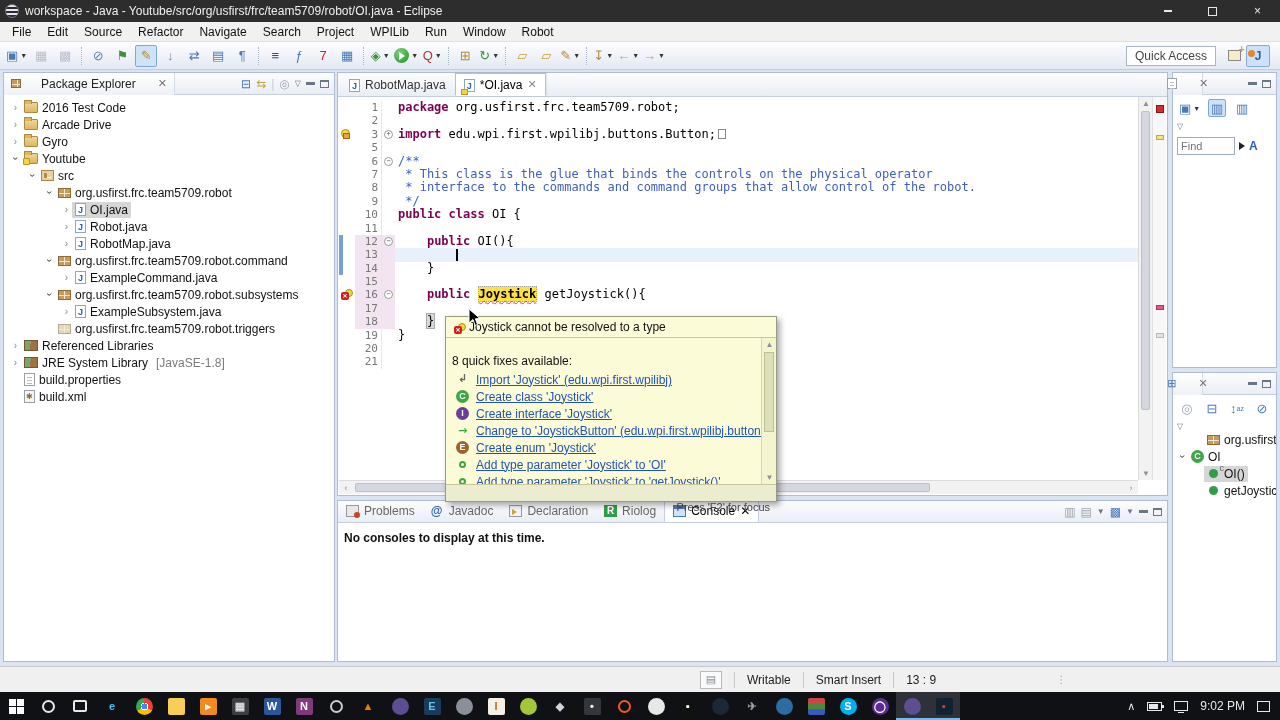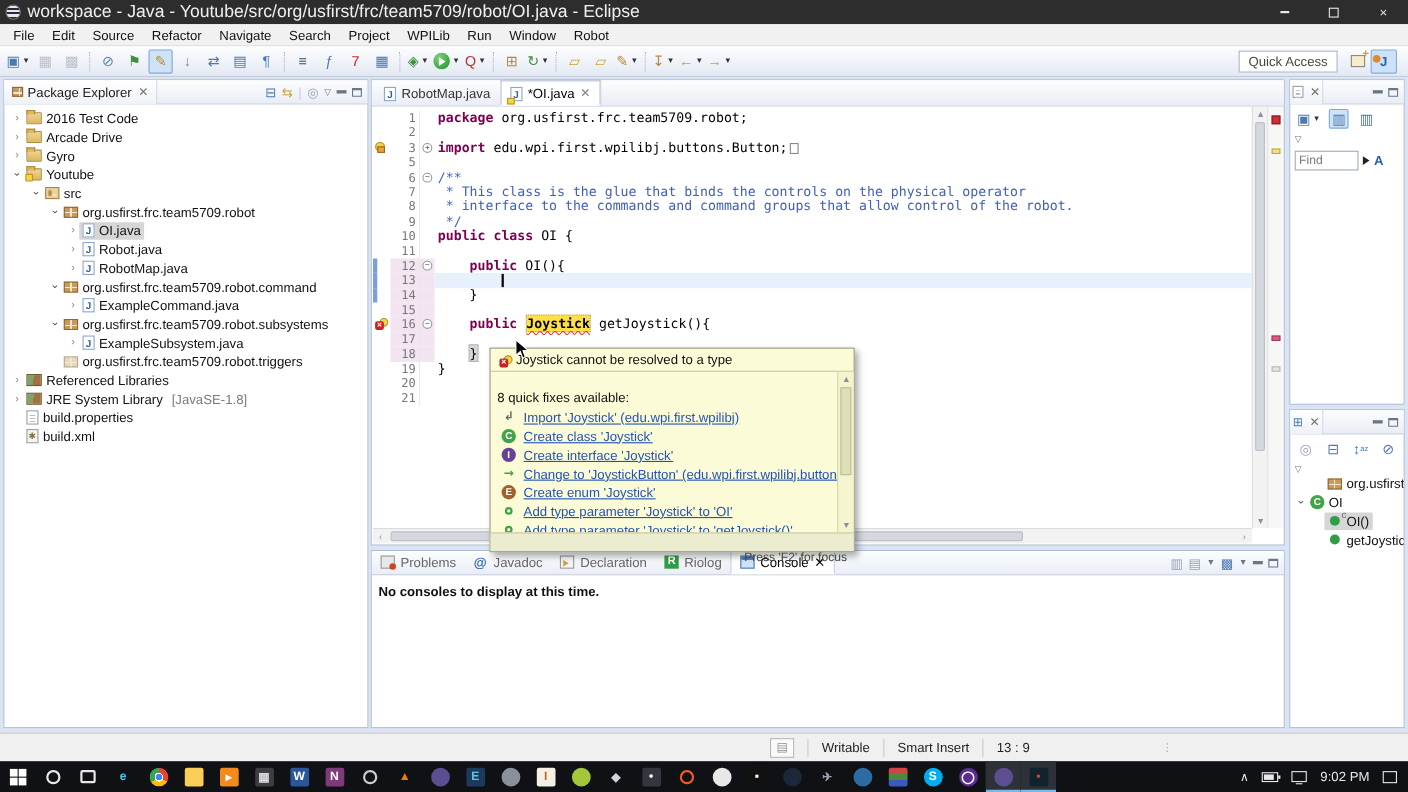--- a/index.html
+++ b/index.html
@@ -3,21 +3,21 @@
 <meta charset="utf-8">
 <style>
   * { margin:0; padding:0; box-sizing:border-box; cursor:default; }
   html,body { width:1280px; height:720px; overflow:hidden; font-family:"Liberation Sans",sans-serif; }
   body { background:#dbe4f2; position:relative; font-size:12px; color:#1a1a1a; }
 
   
   #titlebar { position:absolute; left:0; top:0; width:1280px; height:22px; background:#2d2d2d; display:flex; align-items:center; color:#fff; }
   #app-icon { width:14px; height:14px; border-radius:50%; background:#3b3756; margin:0 6px 0 5px;
               background:repeating-linear-gradient(#e8e8e8 0 2px,#2a2640 2px 4px); border:1px solid #777; flex:none; }
-  #title-text { font-size:16px; color:#f0f0f0; white-space:nowrap; }
+  #title-text { font-size:12px; color:#f0f0f0; white-space:nowrap; }
   #win-controls { margin-left:auto; display:flex; height:100%; }
   .winbtn { width:45px; height:100%; display:flex; align-items:center; justify-content:center; color:#e8e8e8; font-size:12px; }
   .winbtn .r1 { width:9px; height:9px; border:1px solid #e8e8e8; display:block; }
   .winbtn .r2 { width:8px; height:2px; background:#e8e8e8; display:block; }
 
   
   #menubar { position:absolute; left:0; top:22px; width:1280px; height:20px; background:#f1f1f1; border-bottom:1px solid #e0e0e0; display:flex; align-items:center; padding-left:4px; }
   .menu-item { padding:2px 8px; color:#111; }
 
   
@@ -34,21 +34,21 @@
   .persp-btn { width:24px; height:22px; display:flex; align-items:center; justify-content:center; border:1px solid transparent; border-radius:2px; font-weight:bold; }
   .persp-btn.pressed { background:#cde2f8; border-color:#86abd9; }
   .jpersp { color:#2b5fb0; font-size:12px; position:relative; }
   .jpersp::before { content:""; position:absolute; left:-7px; top:1px; width:7px; height:7px; border-radius:50%; background:#e08a2e; }
   .opersp { width:13px; height:11px; border:1px solid #888; position:relative; background:#f6edc8; }
   .opersp::after { content:"+"; position:absolute; right:-5px; top:-7px; color:#caa23e; font-weight:bold; font-size:10px; }
 
   
   .panel { position:absolute; background:#fff; border:1px solid #aebcd4; }
   .view-tabbar { height:22px; background:linear-gradient(#fcfdfe,#e9edf5); border-bottom:1px solid #c5cedd; display:flex; align-items:center; }
-  .view-tab { height:22px; display:flex; align-items:center; gap:4px; padding:0 7px; border-right:1px solid #d4dae6; background:linear-gradient(#ffffff,#eef1f7); font-size:12px; color:#222; }
+  .view-tab { height:22px; display:flex; align-items:center; gap:20px; padding:0 7px; border-right:1px solid #d4dae6; background:linear-gradient(#ffffff,#eef1f7); font-size:12px; color:#222; }
   .view-tab .x { color:#777; font-size:11px; margin-left:2px; }
   .hdr-tools { margin-left:auto; display:flex; align-items:center; gap:5px; padding-right:5px; color:#4a79b8; font-size:12px; }
   .hdr-tools .gray { color:#9aa3b2; }
   .hdr-tools .yel { color:#c9a23f; }
   .chev { color:#6a7586; font-size:8px; }
   .ico-min { width:9px; height:3px; border:1px solid #6a7586; border-top-width:2px; display:inline-block; }
   .ico-max { width:9px; height:8px; border:1px solid #6a7586; border-top-width:2px; display:inline-block; }
 
   
   #pkg-explorer { left:3px; top:72px; width:332px; height:590px; }

